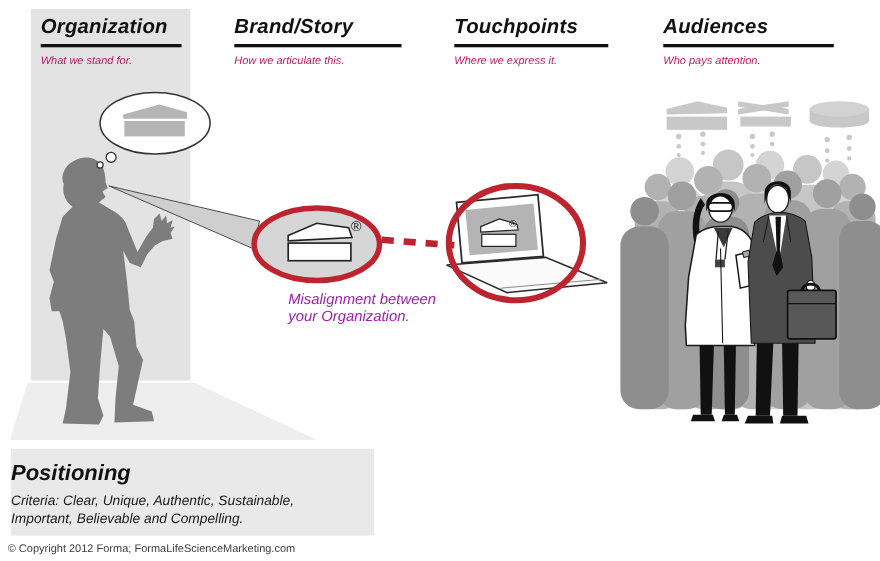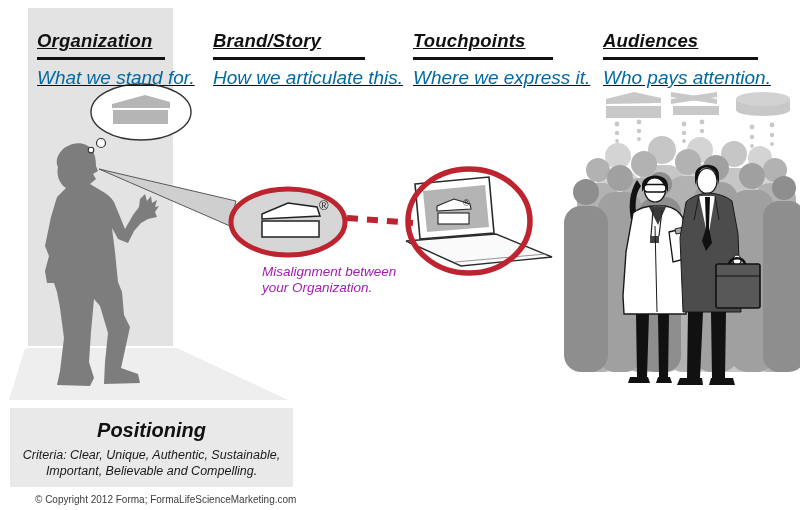--- a/index.html
+++ b/index.html
@@ -1,40 +1,40 @@
 <!DOCTYPE html>
 <html><head>
 <meta charset="utf-8">
 <style>
   html,body{margin:0;padding:0;background:#fff;}
   #canvas{
     position:relative;width:800px;height:510px;background:#ffffff;overflow:hidden;
     font-family:"Liberation Sans",sans-serif;color:#111;
   }
   #graphic{position:absolute;left:0;top:0;z-index:1;}
-  .col-head{position:absolute;top:30px;z-index:3;text-decoration:underline;}
+  .col-head{position:absolute;top:13px;z-index:3;}
   .col-title{font-size:18.5px;font-weight:bold;font-style:italic;color:#111;letter-spacing:.2px;}
   .rule{height:3px;background:#111;margin-top:5px;}
-  .col-sub{font-size:19px;font-style:italic;color:#0369a1;margin-top:7px;}
+  .col-sub{font-size:10px;font-style:italic;color:#be185d;margin-top:7px;}
   #col-org{left:37px;}   #col-org .rule{width:128px;}
   #col-brand{left:213px;}#col-brand .rule{width:152px;}
   #col-touch{left:413px;}#col-touch .rule{width:140px;}
   #col-aud{left:603px;}  #col-aud .rule{width:155px;}
   #misalign-note{
     position:absolute;left:262px;top:264px;z-index:3;
     font-size:13.5px;font-style:italic;line-height:16px;color:#a21caf;
   }
   #positioning-box{
-    position:absolute;left:10px;top:408px;width:283px;height:79px;z-index:3;
-    background:#e9e9e9;text-align:center;
+    position:absolute;left:10px;top:408px;width:330px;height:79px;z-index:3;
+    background:#e9e9e9;text-align:left;
   }
   #positioning-title{font-size:20px;font-weight:bold;font-style:italic;color:#111;margin-top:11px;}
   #positioning-criteria{font-size:12.5px;color:#1a1a1a;line-height:16px;margin-top:5px;font-style:italic;}
   #copyright{
-    position:absolute;left:7px;top:494px;z-index:3;font-size:10px;color:#3c3c3c;margin-left:28px;
+    position:absolute;left:7px;top:494px;z-index:3;font-size:10px;color:#3c3c3c;
   }
   svg text{font-family:"Liberation Sans",sans-serif;}
 </style>
 </head>
 <body>
 
 <div id="canvas">
 
   <svg id="graphic" width="800" height="510" viewBox="0 0 800 510">
 

